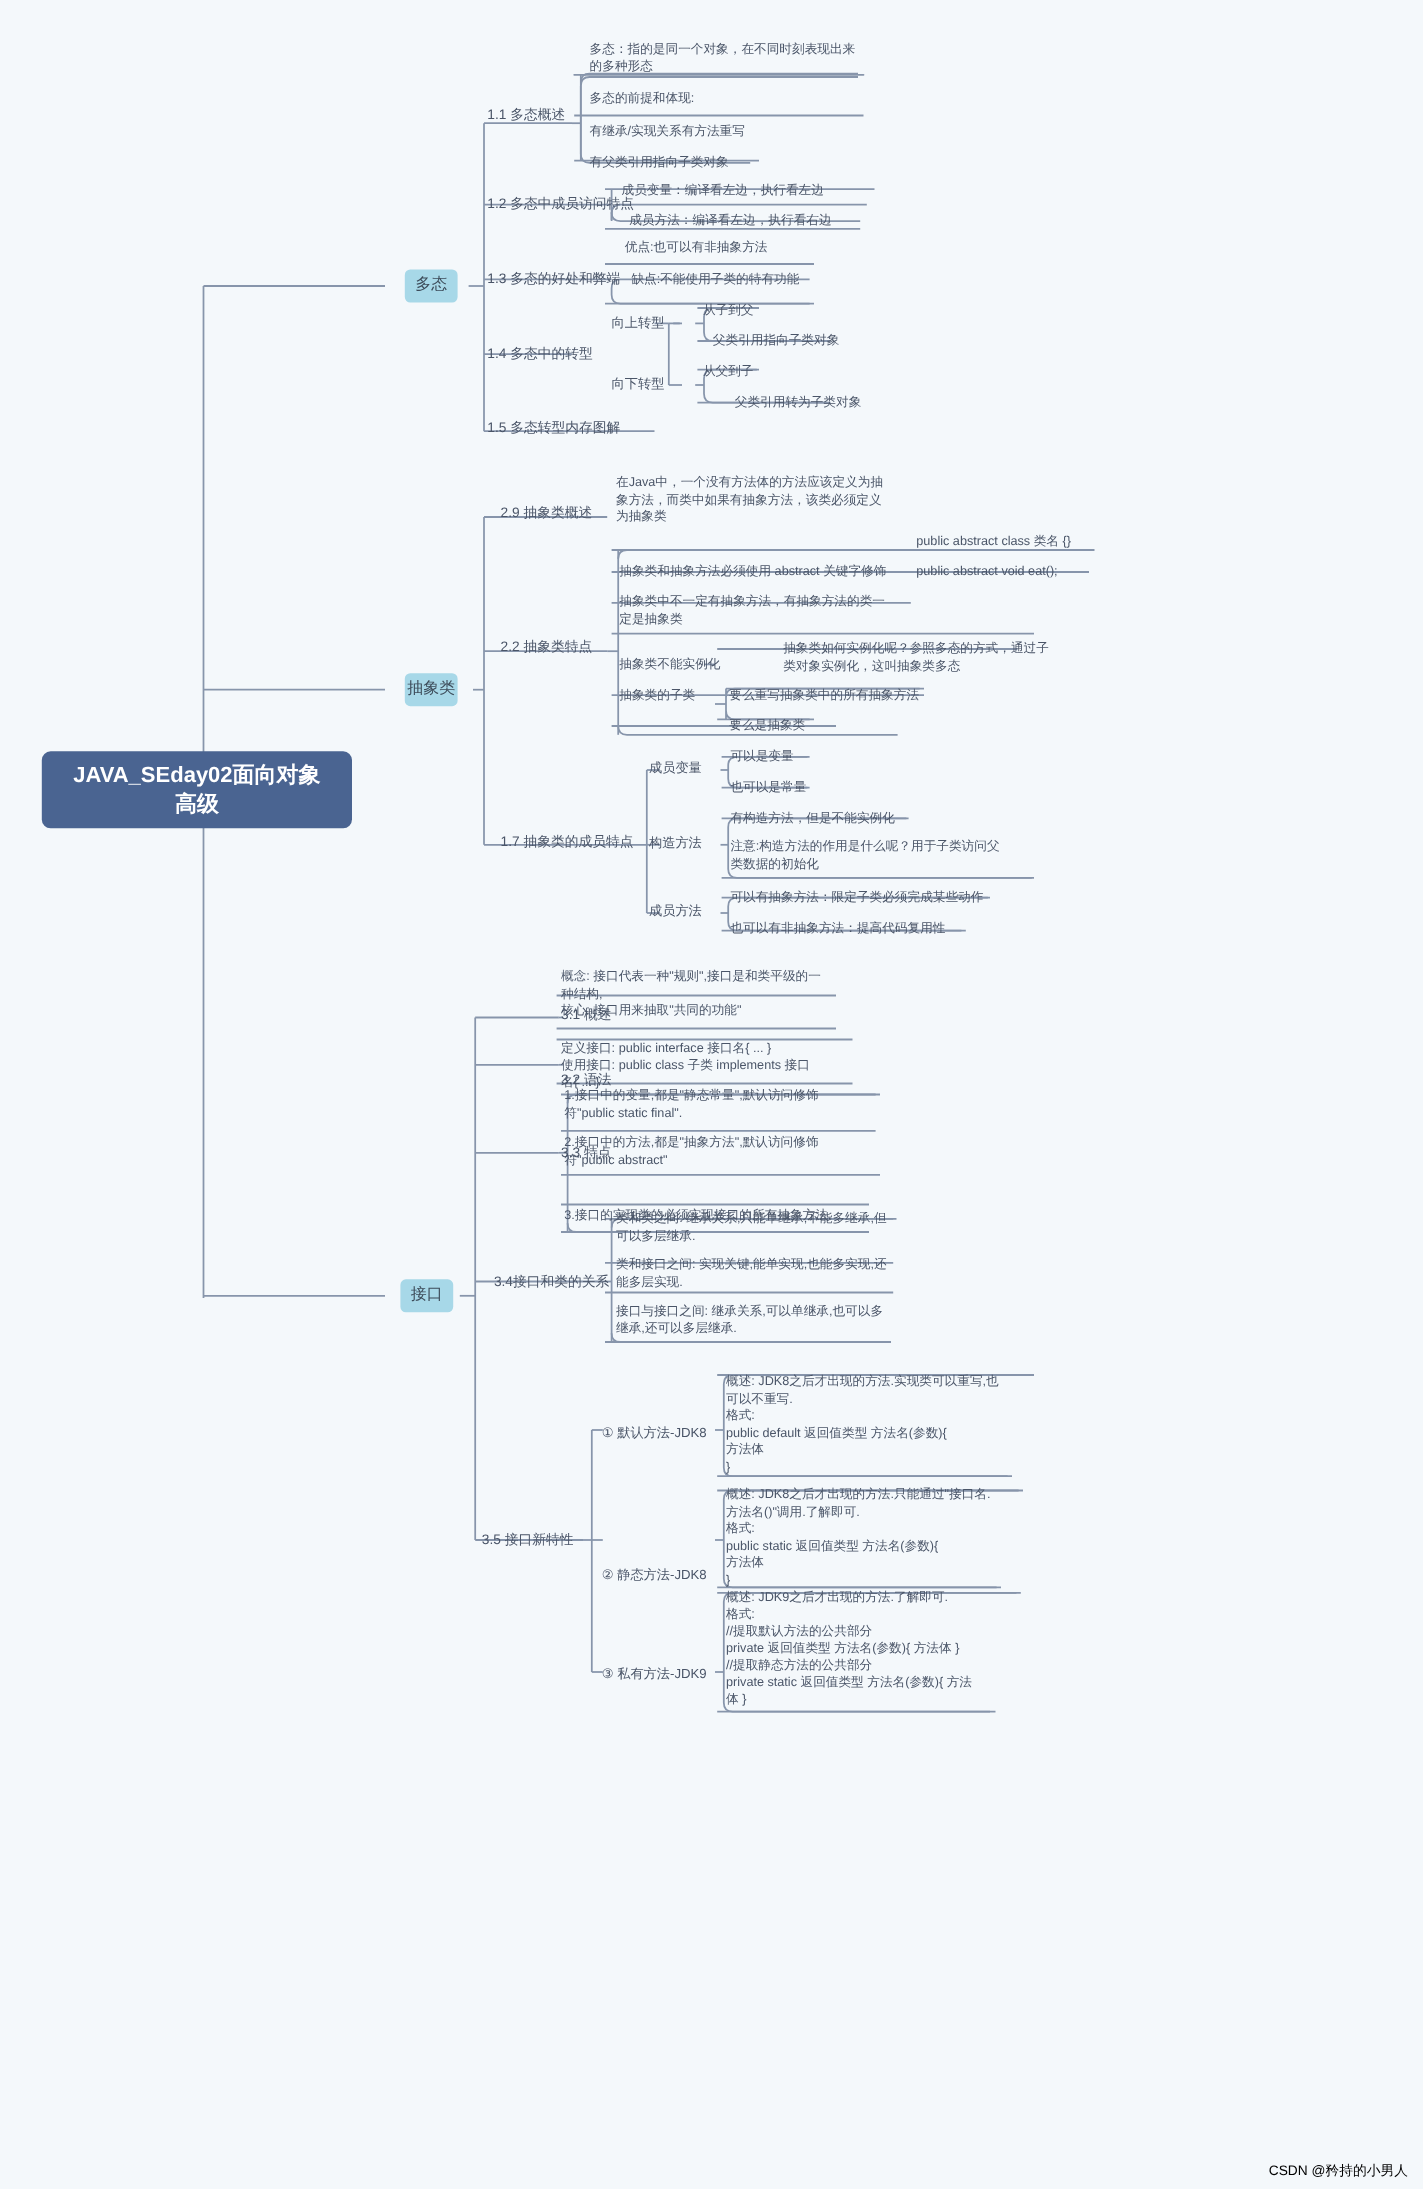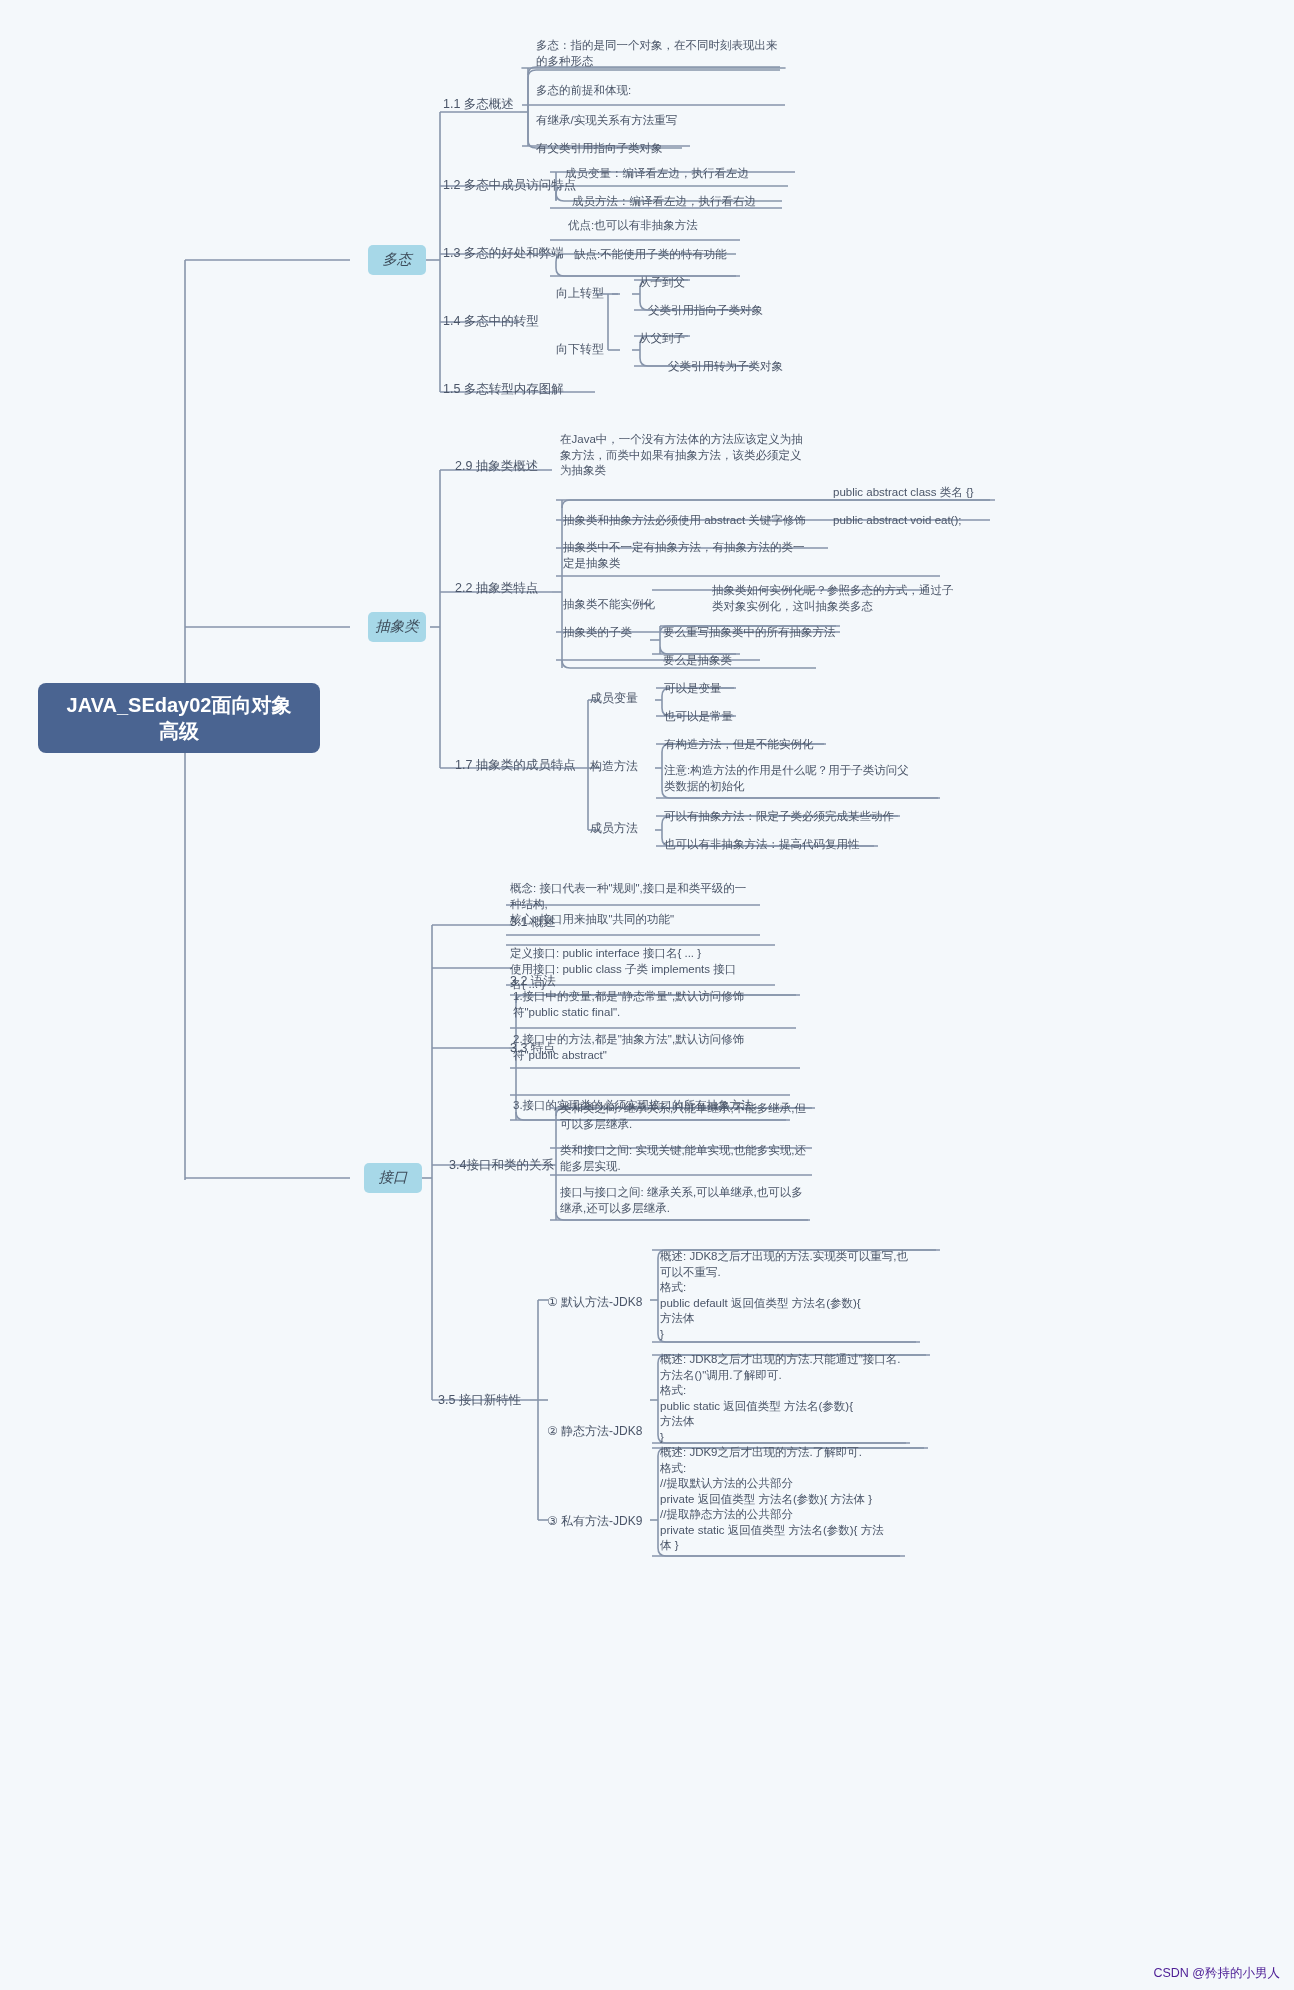--- a/index.html
+++ b/index.html
@@ -44,21 +44,21 @@
   }
   
   .topic {
     background: #a7d8e8;
     border-radius: 5px;
     color: #3d4c5a;
     font-size: 14.5px;
     display: flex;
     align-items: center;
     justify-content: center;
-    width: 58px; height: 30px; font-style: italic;
+    width: 48px; height: 30px;
   }
   
   .l2 {
     font-size: 12.5px;
     color: #4a5568;
   }
   
   .l3 {
     font-size: 12px;
     color: #4a5568;
@@ -68,21 +68,21 @@
     font-size: 11.5px;
     color: #4a5568;
   }
   .mono {
     font-family: "Liberation Sans", "DejaVu Sans", sans-serif;
   }
   .watermark {
     position: absolute;
     right: 14px; bottom: 8px;
     font-size: 12.5px;
-    color: #4c1d95;
+    color: #000000;
   }
 </style>
 </head>
 <body>
 
 <div id="canvas">
 
   <svg id="wires" viewBox="0 0 1294 1990">
     <g fill="none" stroke="#8795ab" stroke-width="1.6">
 

